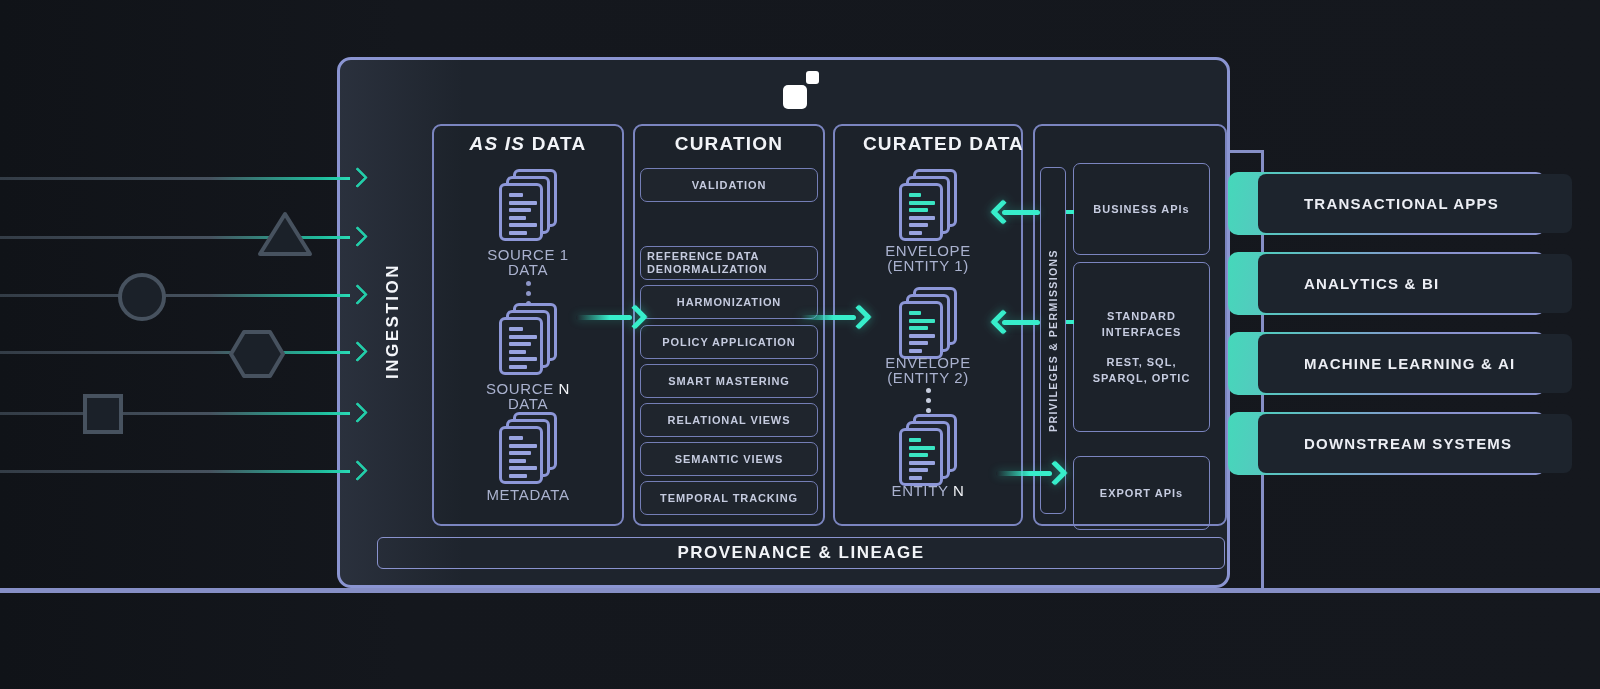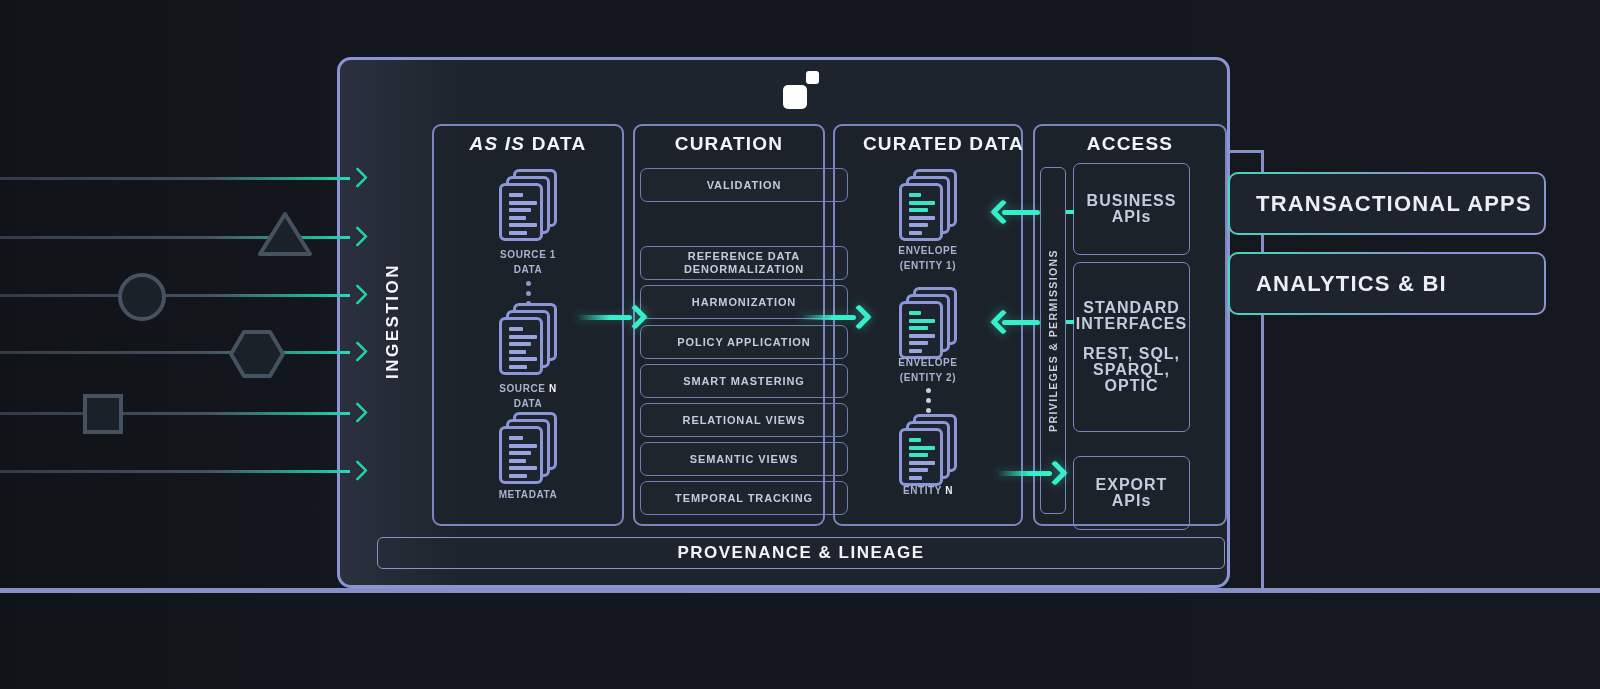--- a/index.html
+++ b/index.html
@@ -60,56 +60,56 @@
   .bars { position:absolute; left:7px; top:7px; display:flex; flex-direction:column; gap:3.5px; }
   .bars span { height:4px; border-radius:1px; background:#99a3e0; }
   .doc  .bars span:nth-child(1){width:14px} .doc .bars span:nth-child(2){width:28px}
   .doc  .bars span:nth-child(3){width:22px} .doc .bars span:nth-child(4){width:17px}
   .doc  .bars span:nth-child(5){width:28px} .doc .bars span:nth-child(6){width:18px}
   .env  .bars span:nth-child(-n+3){ background:#3ae5c3; }
   .env  .bars span:nth-child(1){width:12px} .env .bars span:nth-child(2){width:26px}
   .env  .bars span:nth-child(3){width:19px} .env .bars span:nth-child(4){width:26px}
   .env  .bars span:nth-child(5){width:19px} .env .bars span:nth-child(6){width:13px}
 
-  .icon-label { position:absolute; text-align:center; font-size:10px; font-weight:bold;
+  .icon-label { position:absolute; text-align:center; font-size:15px; font-weight:normal;
     color:#aab2cf; letter-spacing:0.6px; line-height:15px; }
   .icon-label .n { color:#f2f4f8; }
   .lab-c1 { left:432px; width:192px; } .lab-c3 { left:833px; width:190px; }
   .vdots { position:absolute; display:flex; flex-direction:column; gap:5px; align-items:center; }
   .vdots i { width:5px; height:5px; border-radius:50%; background:#8d96c8; }
   .vdots.light i { background:#c6cdde; }
 
   
-  .step { position:absolute; left:640px; width:208px; height:34px;
+  .step { position:absolute; left:640px; width:178px; height:34px;
     border:1.5px solid #747eb6; border-radius:7px; background:rgba(255,255,255,0.015);
-    display:flex; align-items:center; justify-content:center; text-align:center;
+    display:flex; align-items:center; justify-content:center; text-align:left;
     color:#c5cbdf; font-size:11px; font-weight:bold; letter-spacing:0.9px; line-height:13px; padding:2px 6px; }
 
   
   .priv-bar { position:absolute; left:1040px; top:167px; width:26px; height:347px;
     border:1.5px solid #7b85c0; border-radius:6px; display:flex; align-items:center; justify-content:center; }
   .priv-text { writing-mode:vertical-rl; transform:rotate(180deg);
     color:#c9cfe2; font-size:10.5px; font-weight:bold; letter-spacing:1.4px; white-space:nowrap; }
-  .acc-box { position:absolute; left:1073px; width:117px; border:1.5px solid #7b85c0; border-radius:7px;
+  .acc-box { position:absolute; left:1073px; width:137px; border:1.5px solid #7b85c0; border-radius:7px;
     display:flex; flex-direction:column; align-items:center; justify-content:center; text-align:center;
-    color:#c6cce0; font-size:16px; font-weight:bold; letter-spacing:1px; line-height:16px; padding:6px; }
+    color:#c6cce0; font-size:11px; font-weight:bold; letter-spacing:1px; line-height:16px; padding:6px; }
   .acc-sub { margin-top:14px; }
 
   
   .prov-bar { position:absolute; left:377px; top:537px; width:848px; height:32px;
     border:1.5px solid #8a93cf; border-radius:6px;
     display:flex; align-items:center; justify-content:center;
     color:#f2f4f8; font-size:17px; font-weight:bold; letter-spacing:1.5px; }
 
   
   .ext-box { position:absolute; left:1228px; width:318px; height:63px; padding:2px;
     border-radius:10px; background:linear-gradient(100deg,#45d8ba 0%,#8a93cf 60%); }
   .ext-inner { width:100%; height:100%; border-radius:8px; background:#1d242d;
-    display:flex; align-items:center; padding-left:26px;
-    color:#eceef4; font-size:22px; font-weight:bold; letter-spacing:1.2px; }
+    display:flex; align-items:center; padding-left:46px;
+    color:#eceef4; font-size:15px; font-weight:bold; letter-spacing:1.2px;margin-left:28px; }
 
   
   .arr-shaft { position:absolute; height:5px; border-radius:3px;
     background:linear-gradient(90deg, rgba(55,238,203,0), #37eecb 60%);
     box-shadow:0 0 10px rgba(55,238,203,0.25); }
   .arr-shaft.solid { background:#37eecb; }
   .stub { position:absolute; width:8px; height:4px; background:#37eecb; }
 </style>
 </head>
 <body>
@@ -152,21 +152,20 @@
   <div class="col c2"></div>
   <div class="col c3"></div>
   <div class="col c4"></div>
 
   <div class="col-title ct1">
       <i>AS IS</i>
       <span style="white-space:pre"> DATA</span>
     </div>
   <div class="col-title ct2">CURATION</div>
   <div class="col-title ct3">CURATED DATA</div>
-  <div class="col-title ct4">ACCESS</div>
 
   <div class="docstack doc" style="left:499px; top:169px">
     <div class="pg p3"></div>
       <div class="pg p2"></div>
     <div class="pg p1">
         <div class="bars">
           <span></span>
           <span></span>
           <span></span>
           <span></span>
@@ -299,20 +298,26 @@
   <div class="prov-bar">
     <span>PROVENANCE &amp; LINEAGE</span>
   </div>
 
   <div class="ext-box" style="top:172px">
     <div class="ext-inner">TRANSACTIONAL APPS</div>
   </div>
   <div class="ext-box" style="top:252px">
     <div class="ext-inner">ANALYTICS &amp; BI</div>
   </div>
+  <div class="ext-box" style="top:332px">
+    <div class="ext-inner">MACHINE LEARNING &amp; AI</div>
+  </div>
+  <div class="ext-box" style="top:412px">
+    <div class="ext-inner">DOWNSTREAM SYSTEMS</div>
+  </div>
 
   <div class="arr-shaft" style="left:576px; top:315px; width:56px"></div>
   <div class="chev big" style="left:626px; top:308px"></div>
 
   <div class="arr-shaft" style="left:800px; top:315px; width:56px"></div>
   <div class="chev big" style="left:850px; top:308px"></div>
 
   <div class="arr-shaft" style="left:996px; top:471px; width:56px"></div>
   <div class="chev big" style="left:1046px; top:464px"></div>
 

